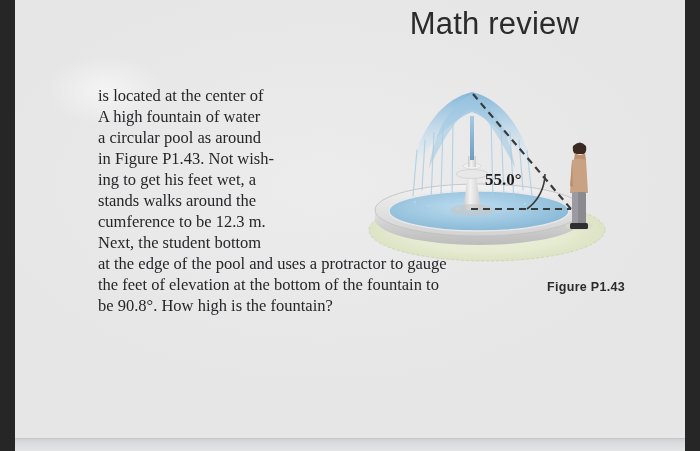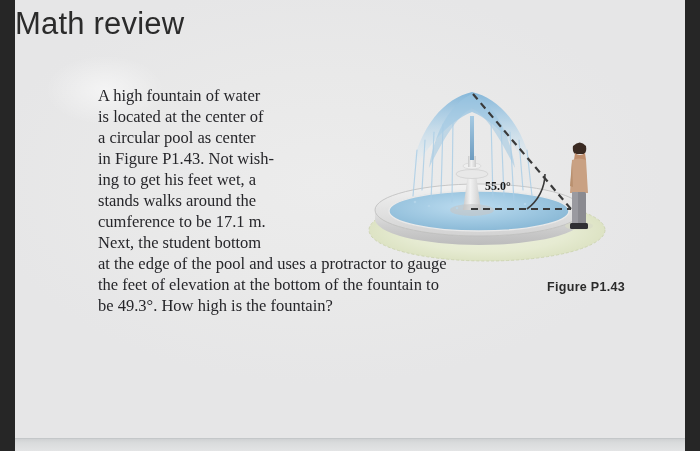--- a/index.html
+++ b/index.html
@@ -65,21 +65,21 @@
     border-top: 1px solid #c4c7c9;
     z-index: 5;
   }
 
   
   #slide-title {
     position: absolute;
     top: 6px;
     left: 0;
     width: 564px;
-    text-align: left;
+    text-align: right;
     font-family: "Liberation Sans", sans-serif;
     font-size: 31px;
     font-weight: 400;
     color: #2b2b2b;
     letter-spacing: 0.2px;
   }
 
   
   #problem-text {
     position: absolute;
@@ -123,52 +123,52 @@
     font-family: "Liberation Sans", sans-serif;
     font-size: 12.5px;
     font-weight: bold;
     color: #2b2b2b;
     letter-spacing: 0.3px;
   }
 
   .angle-label {
     position: absolute;
     left: 118px;
-    top: 101px;
+    top: 92px;
     font-family: "Liberation Serif", serif;
-    font-size: 12px;
+    font-size: 17px;
     font-weight: bold;
     color: #1c1c1c;
     white-space: nowrap;
   }
 </style>
 </head>
 <body>
 
 <div id="screen">
 
   <div class="letterbox left"></div>
   <div class="letterbox right"></div>
 
   <div id="slide">
 
     <div id="slide-title">Math review</div>
 
     <div id="problem-text">
+      <span class="ln narrow">is located at the center of</span>
       <span class="ln narrow">A high fountain of water</span>
-      <span class="ln narrow">is located at the center of</span>
-      <span class="ln narrow">a circular pool as center</span>
+      <span class="ln narrow">a circular pool as around</span>
       <span class="ln narrow">in Figure P1.43. Not wish-</span>
       <span class="ln narrow">ing to get his feet wet, a</span>
       <span class="ln narrow">stands walks around the</span>
-      <span class="ln narrow">cumference to be 17.1 m.</span>
+      <span class="ln narrow">cumference to be 12.3 m.</span>
       <span class="ln narrow">Next, the student bottom</span>
       <span class="ln wide">at the edge of the pool and uses a protractor to gauge</span>
       <span class="ln wide">the feet of elevation at the bottom of the fountain to</span>
-      <span class="ln wide">be 49.3°. How high is the fountain?</span>
+      <span class="ln wide">be 90.8°. How high is the fountain?</span>
     </div>
 
     <div id="figure">
 
       <svg id="figure-art" viewBox="0 0 258 195">
         <defs>
           <radialGradient id="grassGrad" cx="50%" cy="50%" r="50%">
             <stop offset="0%" stop-color="#eef1e0"></stop>
             <stop offset="70%" stop-color="#e6ebd2"></stop>
             <stop offset="100%" stop-color="#dde3c4"></stop>

